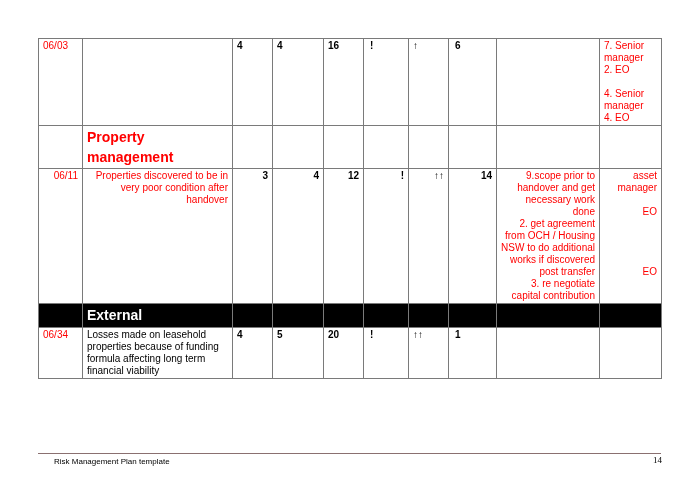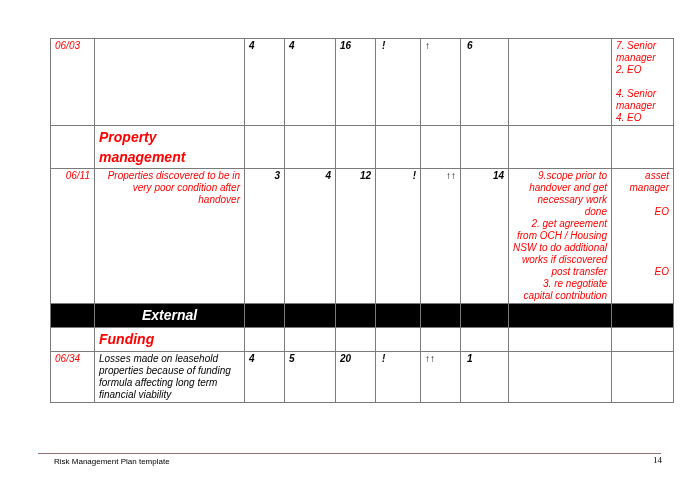--- a/index.html
+++ b/index.html
@@ -1,26 +1,26 @@
 <!DOCTYPE html>
 <html><head>
 <meta charset="utf-8">
 <style>
   html,body{margin:0;padding:0;background:#fff;}
   body{width:700px;height:495px;position:relative;overflow:hidden;font-family:"Liberation Sans",sans-serif;}
-  table.risk{position:absolute;left:50px;top:38px;border-collapse:collapse;table-layout:fixed;width:623px;font-style:italic;}
+  table.risk{position:absolute;left:38px;top:38px;border-collapse:collapse;table-layout:fixed;width:623px;}
   table.risk td{border:1px solid #7a7a7a;vertical-align:top;padding:1px 4px;font-size:10px;line-height:12px;color:#000;overflow:hidden;}
   .red{color:#ff0000 !important;}
   .num{font-weight:bold;font-size:10px;}
   .bang{font-weight:bold;font-size:15px;line-height:16px;padding-left:6px !important;}
   .arrow{font-size:10px;font-weight:bold;}
   .big{font-weight:bold;font-size:20px;line-height:22px;padding-left:6px !important;}
   .sect td{height:21px;margin-left:18px;}
   .sect .title{font-weight:bold;font-size:14px;line-height:20px;}
-  .black td{background:#000;border-color:#555;text-align:center;}
+  .black td{background:#000;border-color:#555;}
   .black .title{color:#fff;}
   footer{position:absolute;left:38px;top:453px;width:623px;border-top:1px solid #8a7070;}
   .foot-left{position:absolute;left:16px;top:3px;font-size:8px;color:#000;}
   .foot-right{position:absolute;right:-1px;top:1px;font-size:9px;font-family:"Liberation Serif",serif;color:#000;}
 </style>
 </head>
 <body>
 
 <table class="risk">
   <colgroup>
@@ -98,32 +98,20 @@
       <td></td>
         <td></td>
         <td></td>
         <td></td>
         <td></td>
         <td></td>
         <td></td>
         <td></td>
     </tr>
 
-    <tr class="sect" style="height:23px;">
-      <td></td>
-      <td class="title red">Funding</td>
-      <td></td>
-        <td></td>
-        <td></td>
-        <td></td>
-        <td></td>
-        <td></td>
-        <td></td>
-        <td></td>
-    </tr>
 
     <tr style="height:48px;">
       <td class="red">06/34</td>
       <td>Losses made on leasehold properties because of funding formula affecting long term financial viability</td>
       <td class="num">4</td>
       <td class="num">5</td>
       <td class="num">20</td>
       <td class="bang">!</td>
       <td class="arrow">↑↑</td>
       <td class="big">1</td>

